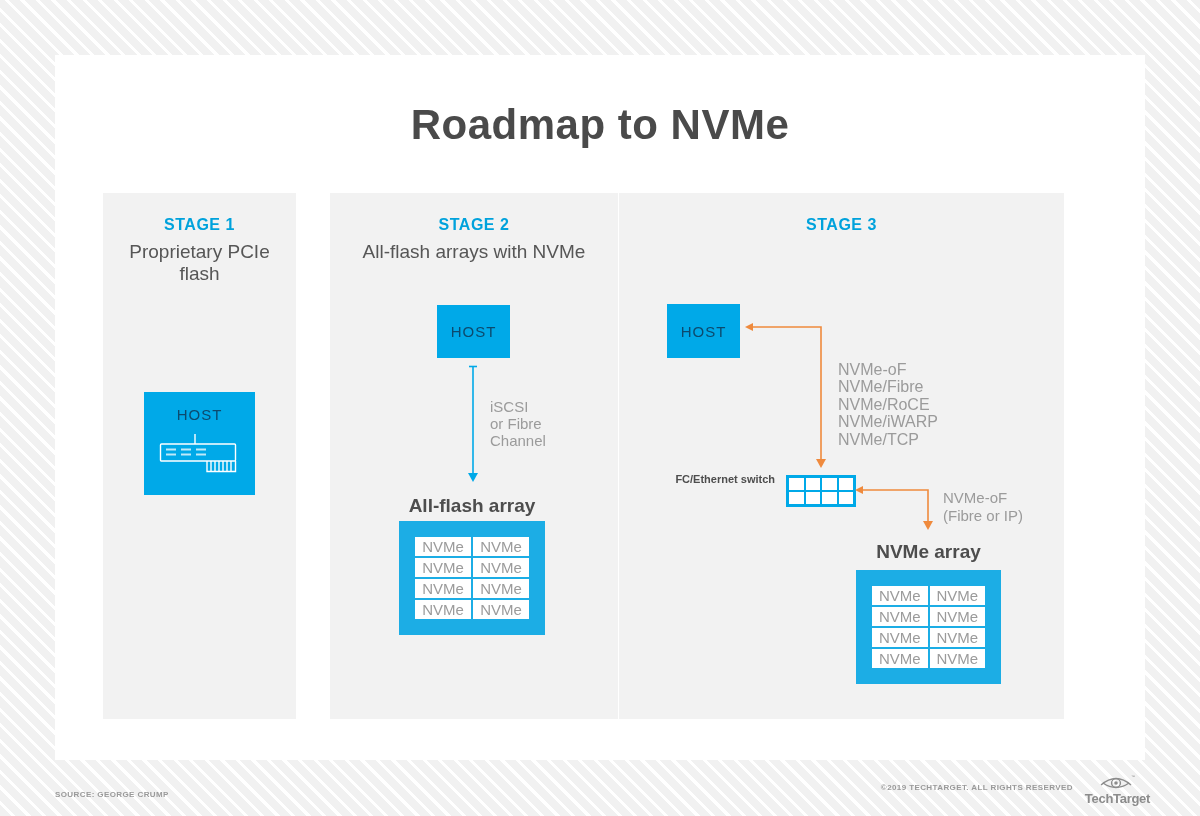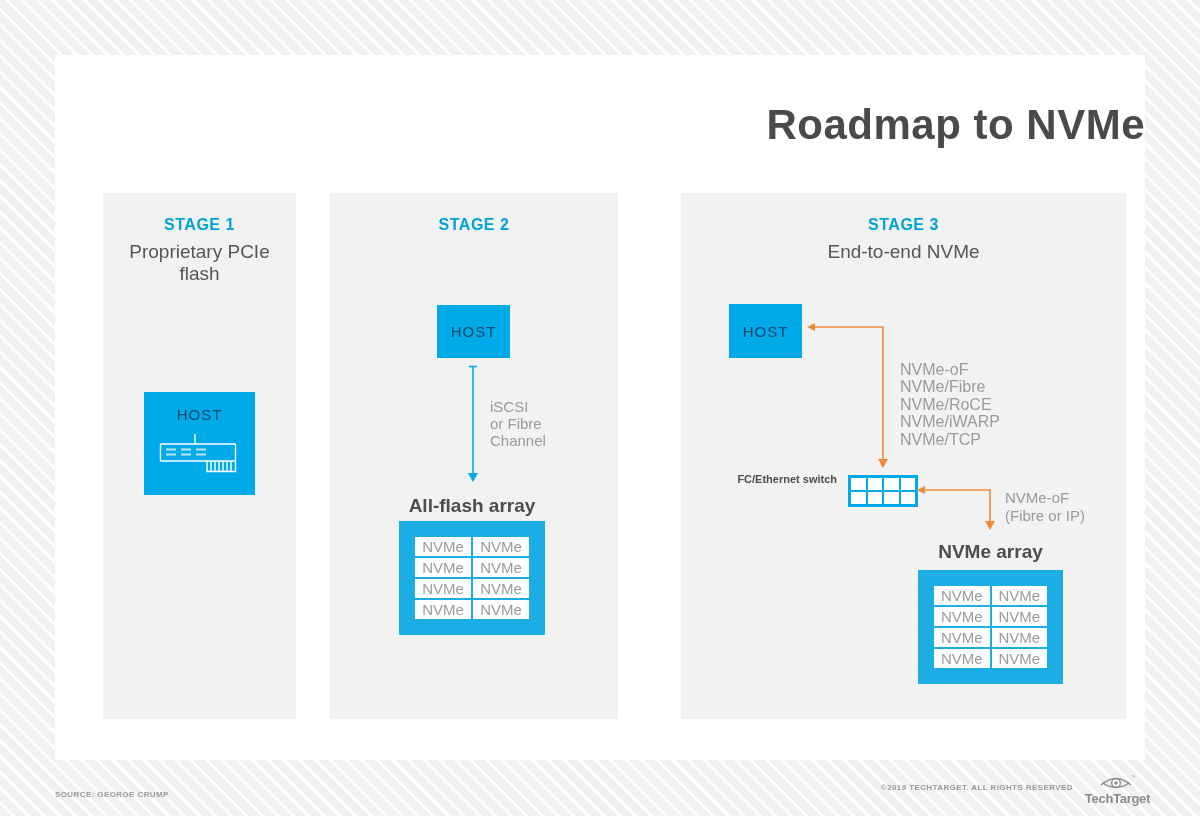--- a/index.html
+++ b/index.html
@@ -3,27 +3,27 @@
 <meta charset="utf-8">
 <style>
   * { margin:0; padding:0; box-sizing:border-box; }
   body { width:1200px; height:816px; font-family:"Liberation Sans", sans-serif; }
   .canvas {
     position:relative; width:1200px; height:816px; overflow:hidden;
     background:repeating-linear-gradient(45deg,#f1f1f1 0px,#f1f1f1 8px,#ffffff 8px,#ffffff 11px);
   }
   .sheet { position:absolute; left:55px; top:55px; width:1090px; height:705px; background:#ffffff; }
   .page-title {
-    position:absolute; left:0; top:46px; width:100%; text-align:right;
+    position:absolute; left:0; top:46px; width:100%; text-align:center;
     font-size:42px; font-weight:800; color:#4a4a4a; letter-spacing:0.5px;
   }
   .panel { position:absolute; top:138px; height:526px; background:#f2f2f2; }
   .panel1 { left:48px;  width:193px; }
   .panel2 { left:275px; width:288px; }
-  .panel3 { left:626px; width:445px; }
+  .panel3 { left:564px; width:445px; }
   .stage-label {
     position:absolute; top:23px; left:0; width:100%; text-align:center;
     color:#00a2dc; font-size:16px; font-weight:700; letter-spacing:0.5px;
   }
   .stage-title {
     position:absolute; top:48px; left:0; width:100%; text-align:center;
     color:#565656; font-size:19px; line-height:22px;
   }
   .stage-title .inner { display:inline-block; max-width:150px; }
   .panel2 .stage-title .inner, .panel3 .stage-title .inner { max-width:300px; }
@@ -120,20 +120,21 @@
             <line x1="7" y1="21.5" x2="17" y2="21.5"></line>
             <line x1="22" y1="21.5" x2="32" y2="21.5"></line>
             <line x1="37" y1="21.5" x2="47" y2="21.5"></line>
           </g>
         </svg>
       </div>
     </section>
 
     <section class="panel panel2">
       <div class="stage-label">STAGE 2</div>
+      <div class="stage-title"><span class="inner">All-flash arrays with NVMe</span></div>
       <div class="host host2">
         <span>HOST</span>
       </div>
       <svg class="conn-svg" style="left:135px; top:172px;" width="20" height="120" viewBox="0 0 20 120">
         <line x1="4" y1="1.5" x2="12" y2="1.5" stroke="#00a9e8" stroke-width="1.6"></line>
         <line x1="8" y1="1.5" x2="8" y2="108" stroke="#00a9e8" stroke-width="1.6"></line>
         <path d="M3,108 L13,108 L8,117 Z" fill="#00a9e8"></path>
       </svg>
       <div class="iscsi-label">
         <span>iSCSI</span>
@@ -148,21 +149,20 @@
         <div class="nvme-cell">NVMe</div>
         <div class="nvme-cell">NVMe</div>
         <div class="nvme-cell">NVMe</div>
         <div class="nvme-cell">NVMe</div>
         <div class="nvme-cell">NVMe</div>
       </div>
     </section>
 
     <section class="panel panel3">
       <div class="stage-label">STAGE 3</div>
-      <div class="stage-title"><span class="inner">End-to-end NVMe</span></div>
       <div class="host host3">
         <span>HOST</span>
       </div>
 
       <svg class="conn-svg" style="left:125px; top:126px;" width="90" height="160" viewBox="0 0 90 160">
         <path d="M1,8 L9,4 L9,12 Z" fill="#ef8a3d"></path>
         <polyline points="9,8 77,8 77,140" fill="none" stroke="#ef8a3d" stroke-width="1.6"></polyline>
         <path d="M72,140 L82,140 L77,149 Z" fill="#ef8a3d"></path>
       </svg>
 

